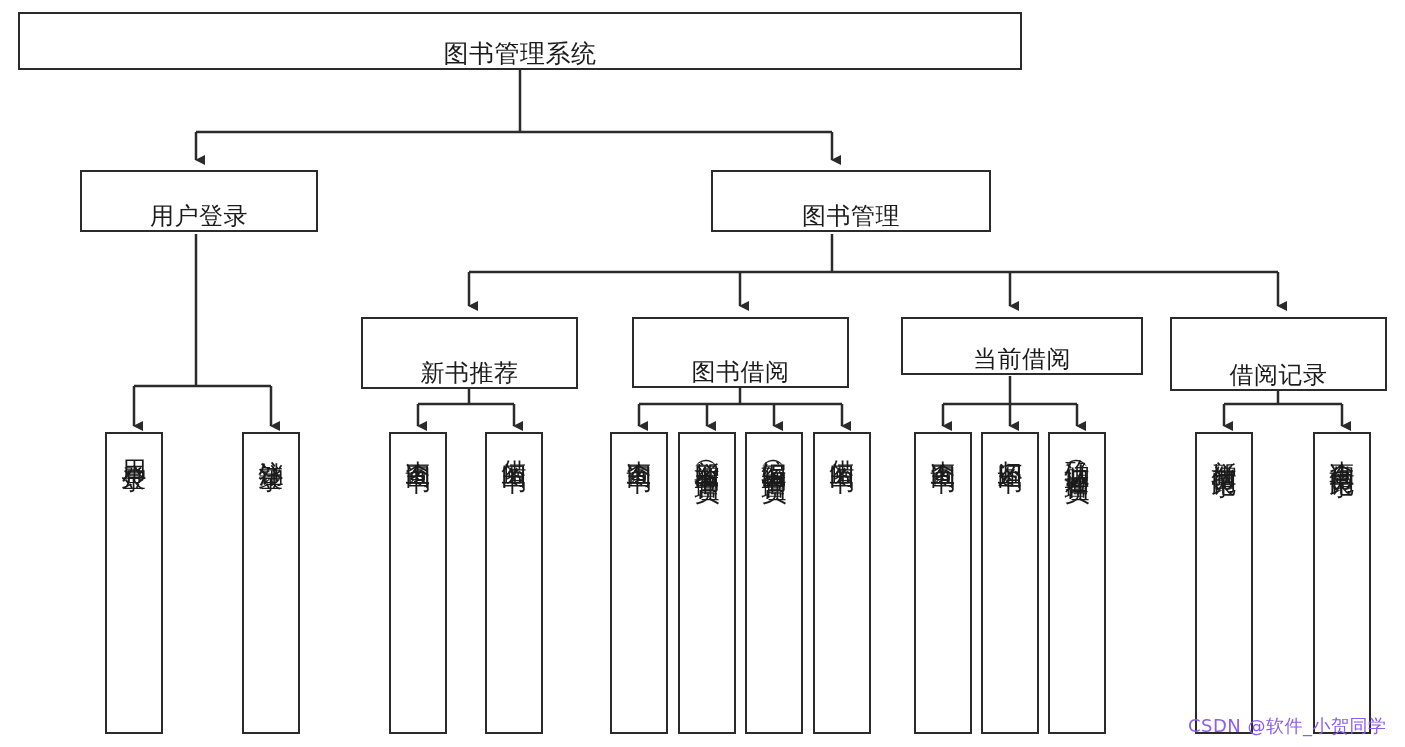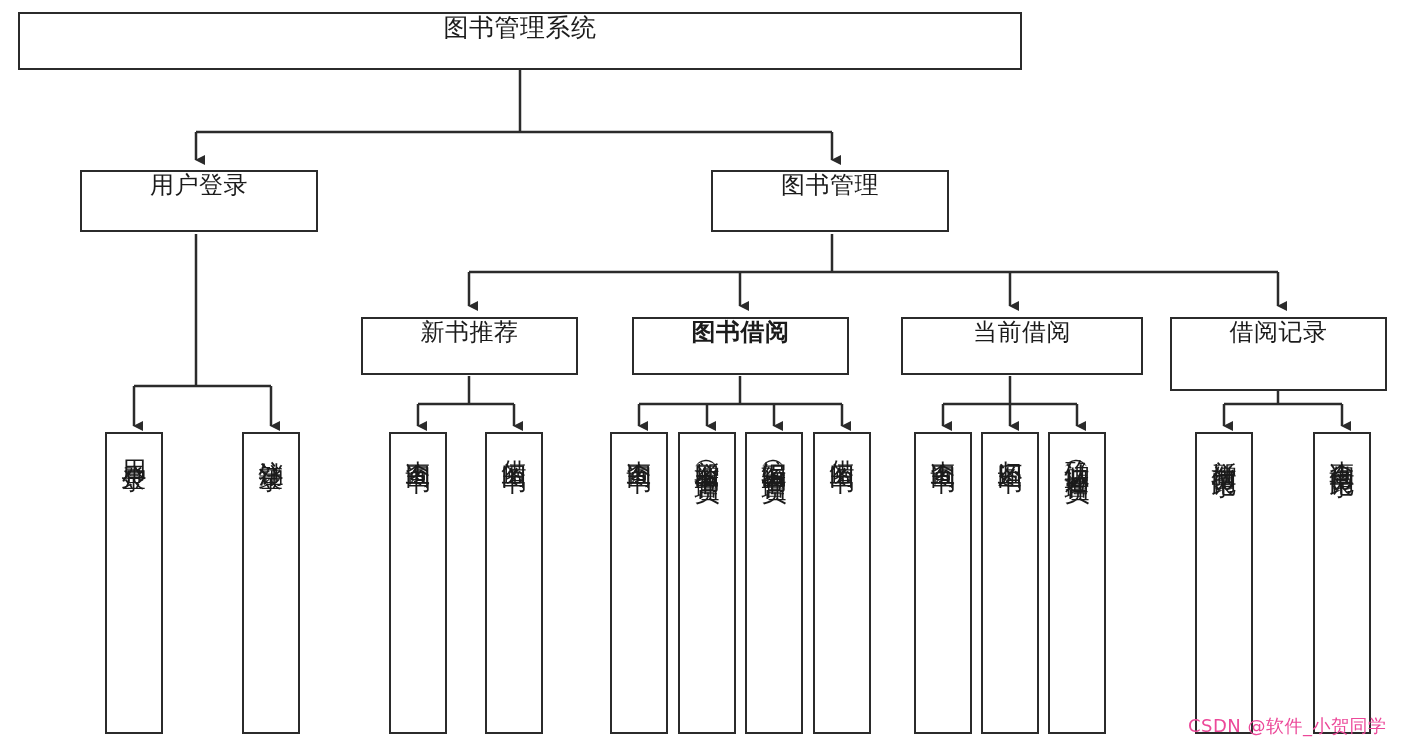--- a/index.html
+++ b/index.html
@@ -25,21 +25,21 @@
     width: 1405px;
     height: 747px;
     pointer-events: none;
   }
   .node {
     position: absolute;
     box-sizing: border-box;
     border: 2.5px solid #2b2b2b;
     background: #ffffff;
     display: flex;
-    align-items: flex-start;
+    align-items: flex-end;
     justify-content: center;
     color: #1b1b1b;
   }
   .node .label {
     display: block;
     text-align: center;
     line-height: 1.12;
     letter-spacing: 0.5px;
   }
   
@@ -62,21 +62,21 @@
     font-size: 25px;
     line-height: 1;
     letter-spacing: 3px;
     white-space: nowrap;
   }
   #watermark {
     position: absolute;
     left: 1188px;
     top: 714px;
     font-size: 18px;
-    color: #ec4899;
+    color: #8b5cf6;
     white-space: nowrap;
     letter-spacing: 0.5px;
     font-family: "DejaVu Sans", "Liberation Sans", sans-serif;
   }
 </style>
 </head>
 <body>
 
 <div id="diagram">
 
@@ -133,29 +133,29 @@
   </svg>
 
   <div class="node horiz root" style="left:18px; top:12px; width:1004px; height:58px;">
     <span class="label">图书管理系统</span>
   </div>
 
   <div class="node horiz" style="left:80px; top:170px; width:238px; height:62px;">
     <span class="label">用户登录</span>
   </div>
 
-  <div class="node horiz" style="left:711px; top:170px; width:238px; height:62px;">
+  <div class="node horiz" style="left:711px; top:170px; width:280px; height:62px;">
     <span class="label">图书管理</span>
   </div>
 
-  <div class="node horiz" style="left:361px; top:317px; width:217px; height:58px;">
+  <div class="node horiz" style="left:361px; top:317px; width:217px; height:72px;">
     <span class="label">新书推荐</span>
   </div>
 
-  <div class="node horiz" style="left:632px; top:317px; width:217px; height:58px;font-weight:bold;">
+  <div class="node horiz" style="left:632px; top:317px; width:217px; height:71px;">
     <span class="label">图书借阅</span>
   </div>
 
   <div class="node horiz" style="left:901px; top:317px; width:242px; height:58px;">
     <span class="label">当前借阅</span>
   </div>
 
   <div class="node horiz" style="left:1170px; top:317px; width:217px; height:74px;">
     <span class="label">借阅记录</span>
   </div>

